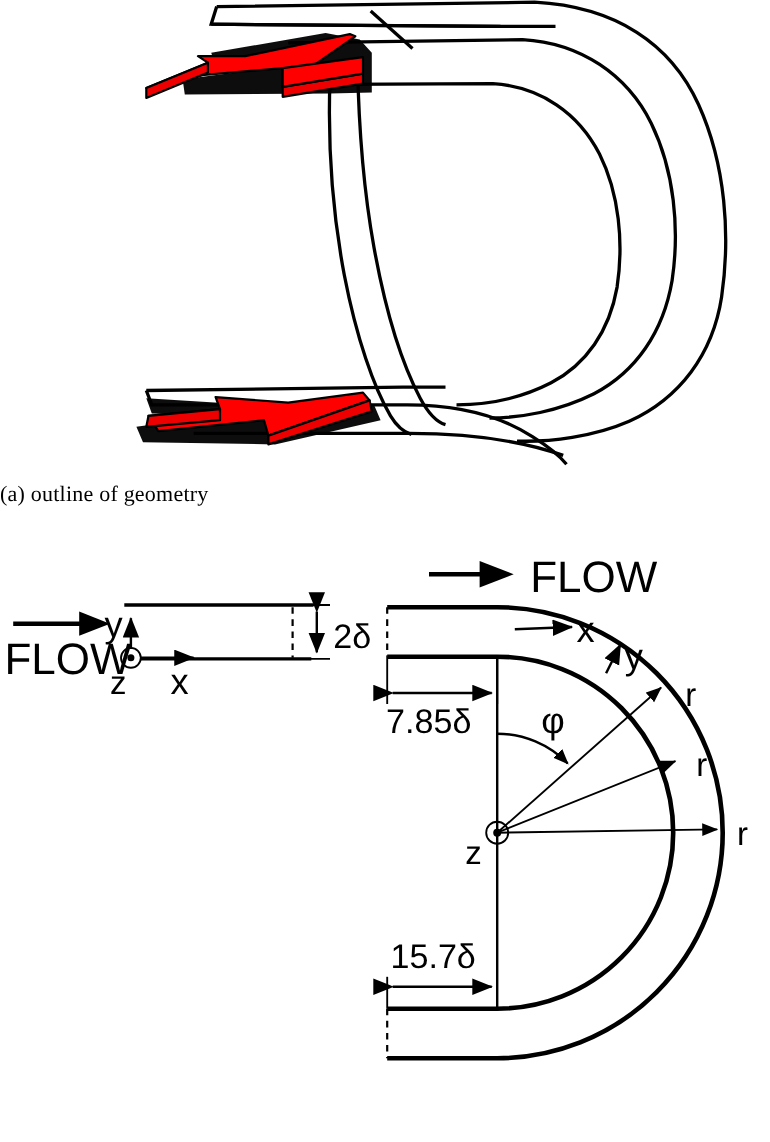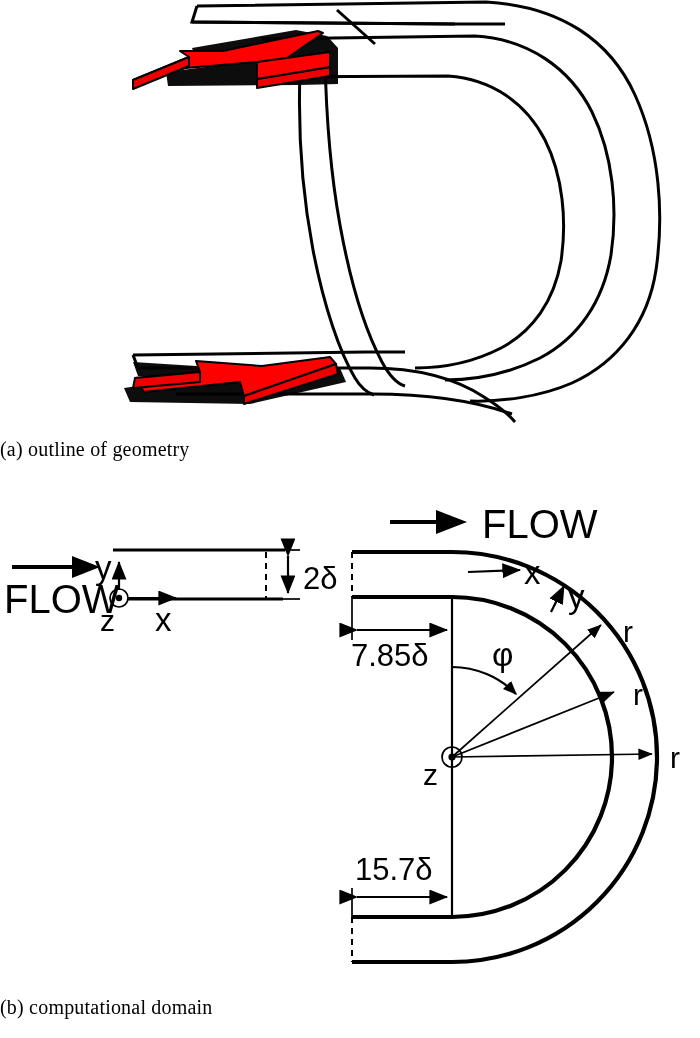--- a/index.html
+++ b/index.html
@@ -243,15 +243,14 @@
 
         <g>
           <line class="stroke-hair" x1="352" y1="417" x2="352" y2="388"></line>
           <line class="stroke-thin" x1="357" y1="397" x2="447" y2="397" marker-start="url(#ah-s)" marker-end="url(#ah-s)"></line>
         </g>
         <text class="lbl lbl-dim" x="355" y="380">15.7δ</text>
       </g>
     </svg>
   </div>
 
-  <div class="caption" id="caption-b">(b) computational domain</div>
 
 </div>
 
 </body></html>

